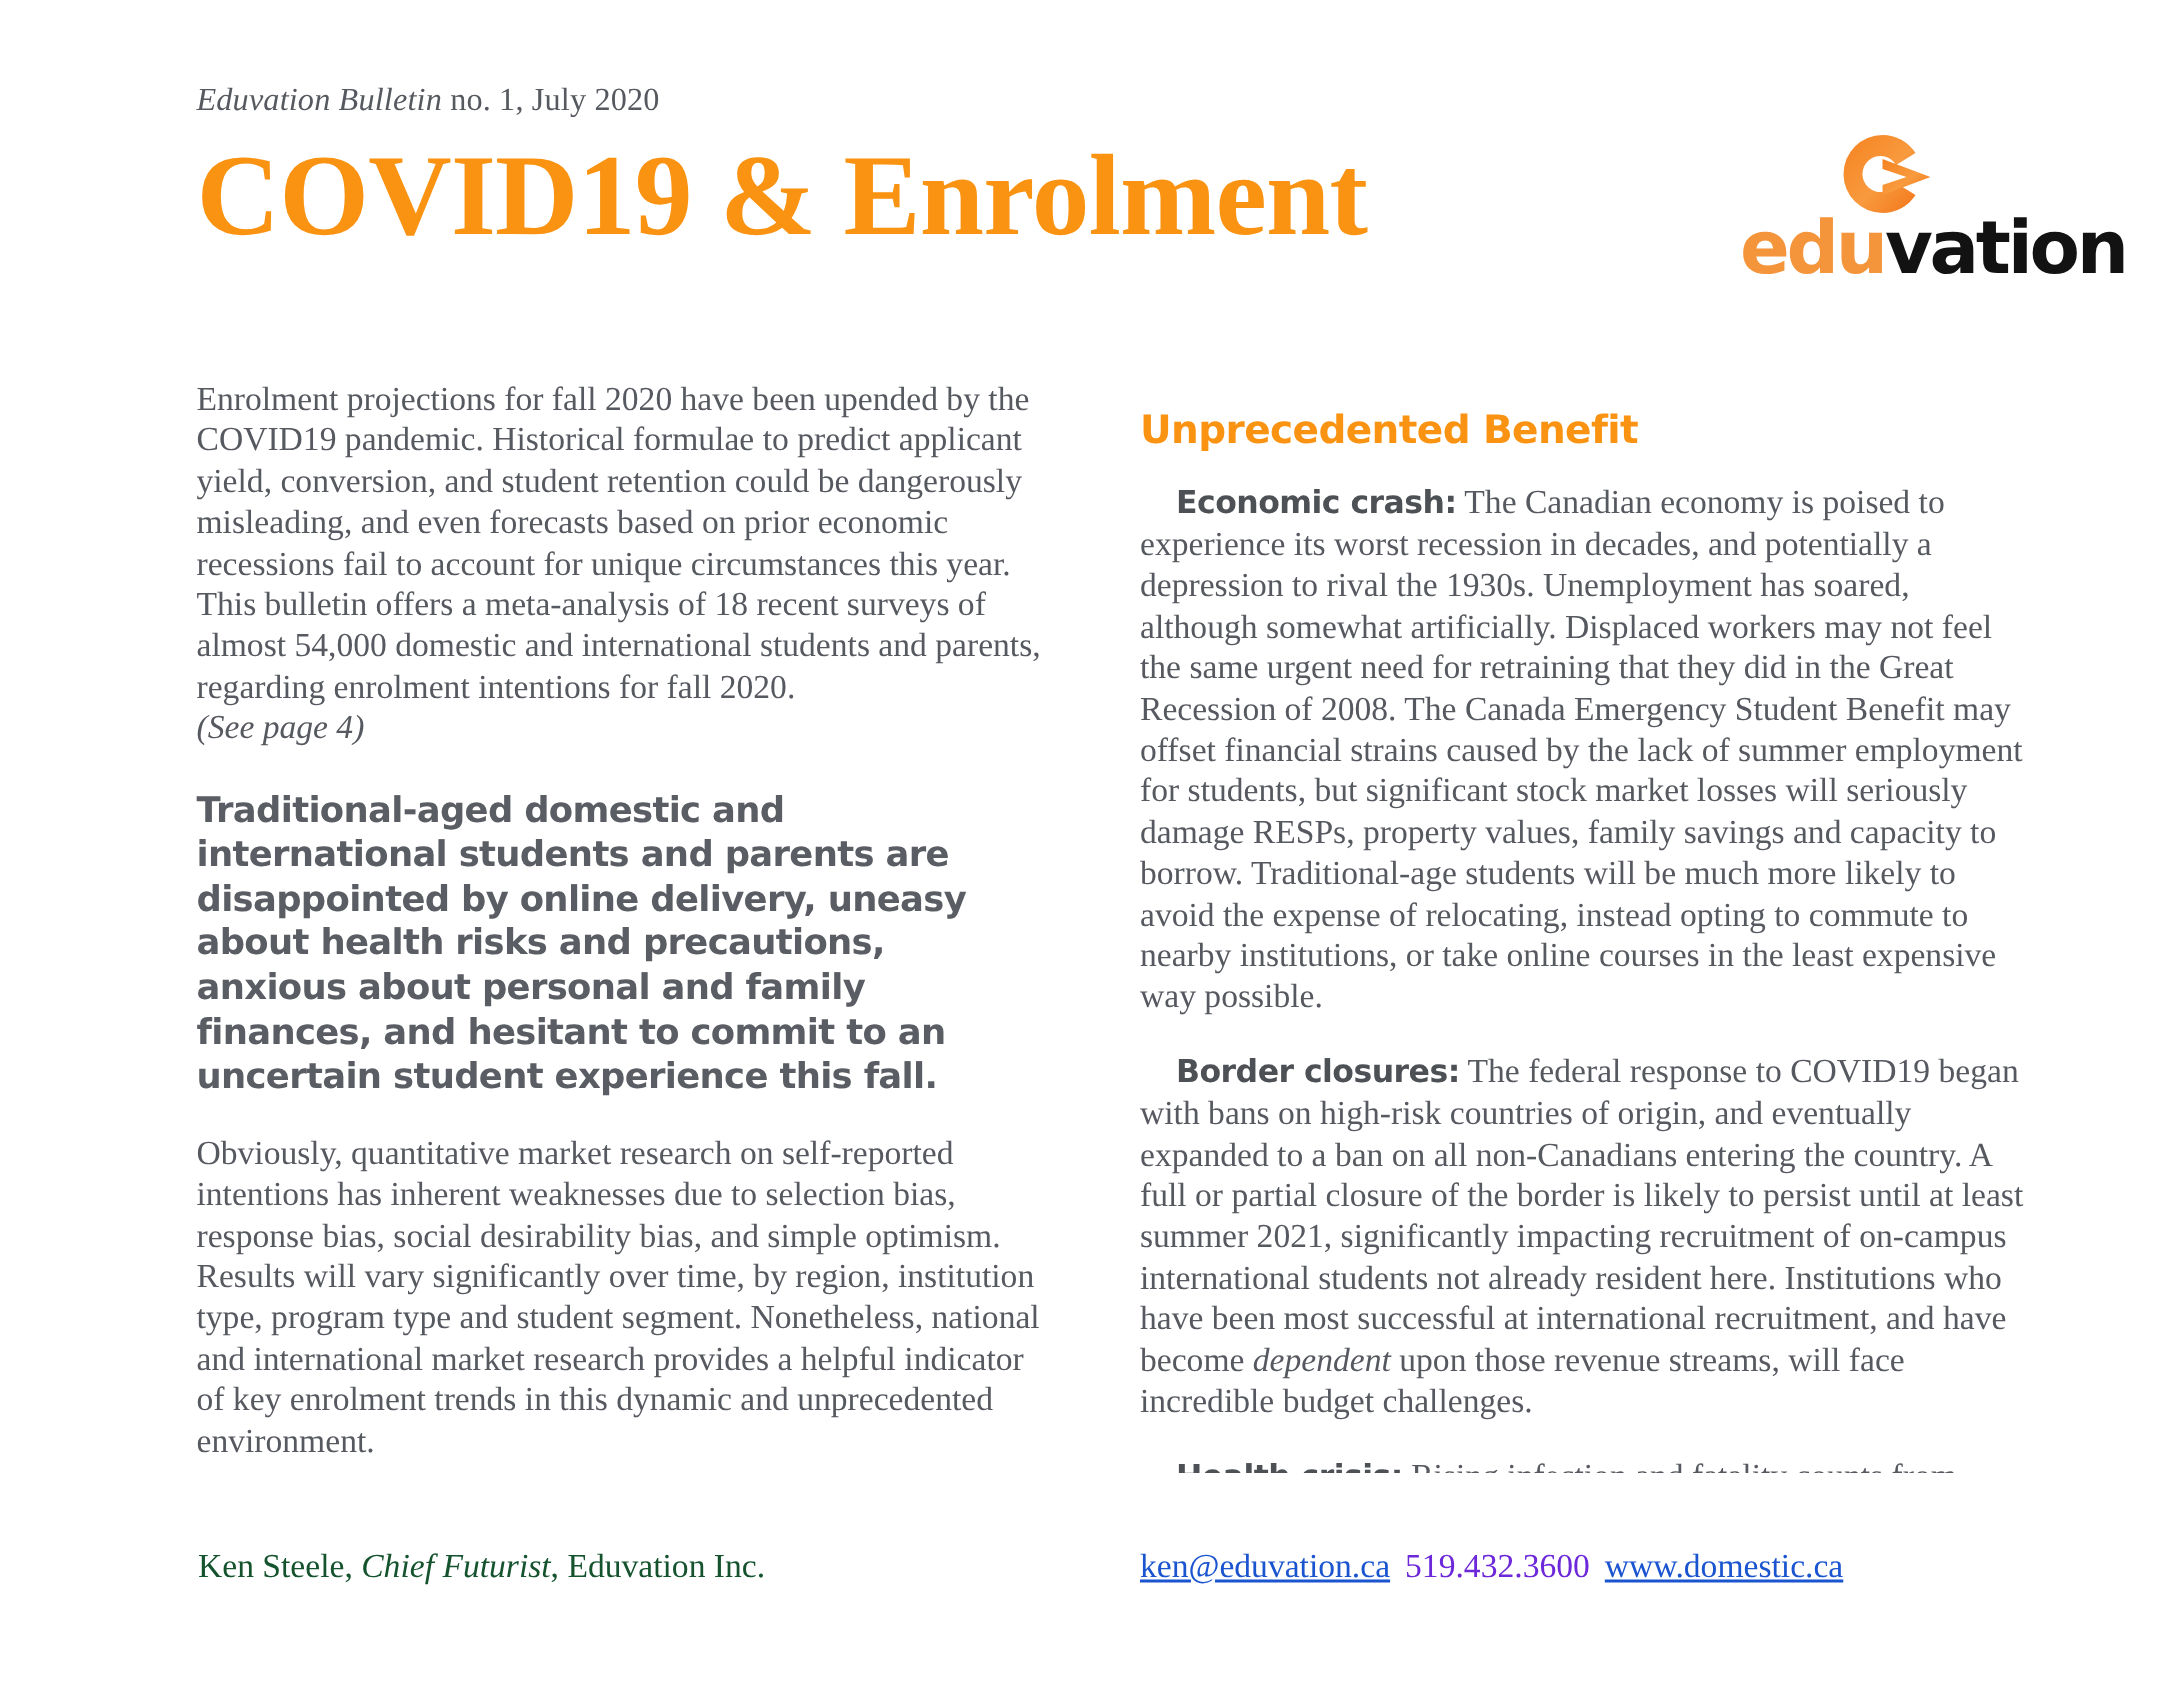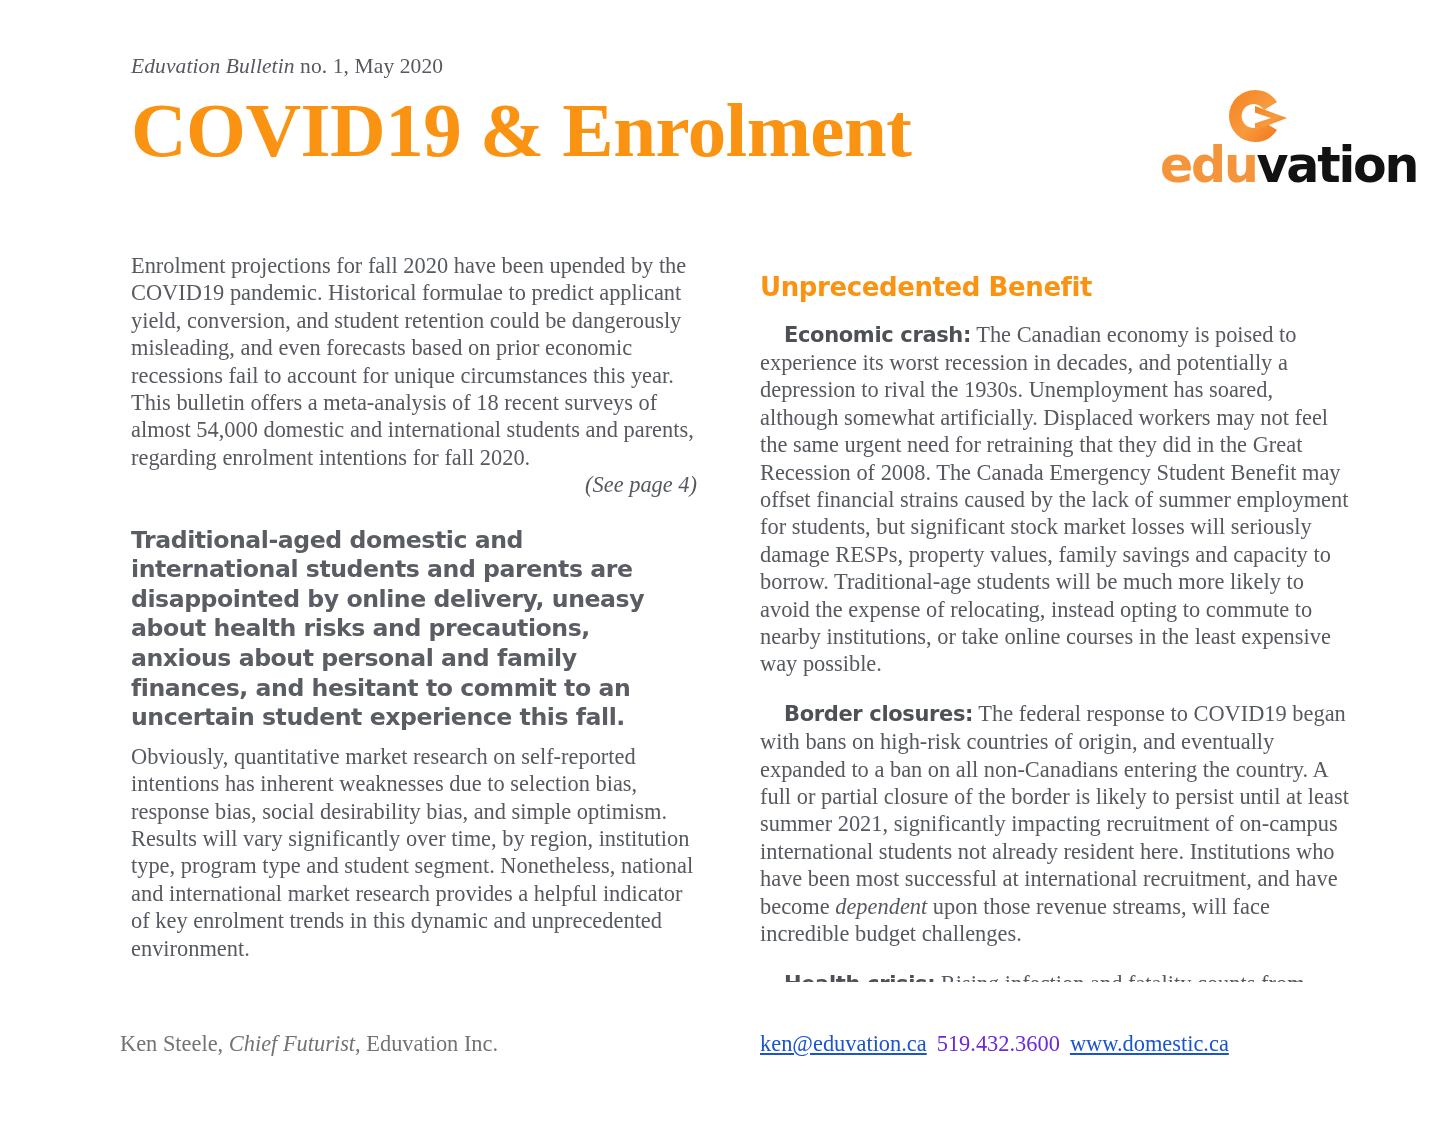--- a/index.html
+++ b/index.html
@@ -107,32 +107,31 @@
 
   .body-text {
     font-family: "Liberation Serif", "DejaVu Serif", serif;
     font-size: 22.4px;
     line-height: 27.4px;
     color: #56595f;
     text-align: left;
   }
   .note-italic {
     font-style: italic;
-    text-align: right;
   }
 
   .lead-statement {
     font-family: "DejaVu Sans", "Liberation Sans", sans-serif;
     font-size: 23.6px;
     font-weight: bold;
     line-height: 29.6px;
     letter-spacing: -0.45px;
     color: #5a5d63;
     margin-top: 27px;
-    margin-bottom: 10px;
+    margin-bottom: 22px;
   }
 
   .section-heading {
     font-family: "DejaVu Sans", "Liberation Sans", sans-serif;
     font-size: 26px;
     font-weight: bold;
     letter-spacing: -0.4px;
     color: #fb9312;
     line-height: 1;
     margin-bottom: 21px;
@@ -147,26 +146,26 @@
     margin-left: 24px;
   }
   .para-block + .para-block {
     margin-top: 22px;
   }
   .em-italic { font-style: italic; }
 
   
   .footer-left {
     position: absolute;
-    left: 120px;
+    left: 132px;
     top: 1031px;
     font-family: "Liberation Serif", "DejaVu Serif", serif;
     font-size: 22.4px;
     line-height: 1.2;
-    color: #737373;
+    color: #14532d;
     white-space: nowrap;
   }
   .footer-right {
     position: absolute;
     left: 760px;
     top: 1031px;
     font-family: "Liberation Serif", "DejaVu Serif", serif;
     font-size: 22.4px;
     line-height: 1.2;
     color: #56595f;
@@ -181,21 +180,21 @@
     color: #6d28d9;
     margin: 0 10px;
   }
 </style>
 </head>
 <body>
 
 <div class="page">
 
   <div class="masthead">
-    <div class="kicker"><span class="kicker-em">Eduvation Bulletin</span><span> no. 1, May 2020</span></div>
+    <div class="kicker"><span class="kicker-em">Eduvation Bulletin</span><span> no. 1, July 2020</span></div>
     <h1 class="masthead-title">COVID19 &amp; Enrolment</h1>
   </div>
 
   <div class="logo">
     <span class="logo-mark">
       <svg viewBox="0 0 72 60" width="72" height="60" aria-hidden="true">
         <defs>
           <linearGradient id="gmark" x1="0" y1="0" x2="1" y2="1">
             <stop offset="0%" stop-color="#f58220"></stop>
             <stop offset="55%" stop-color="#f89a3e"></stop>

